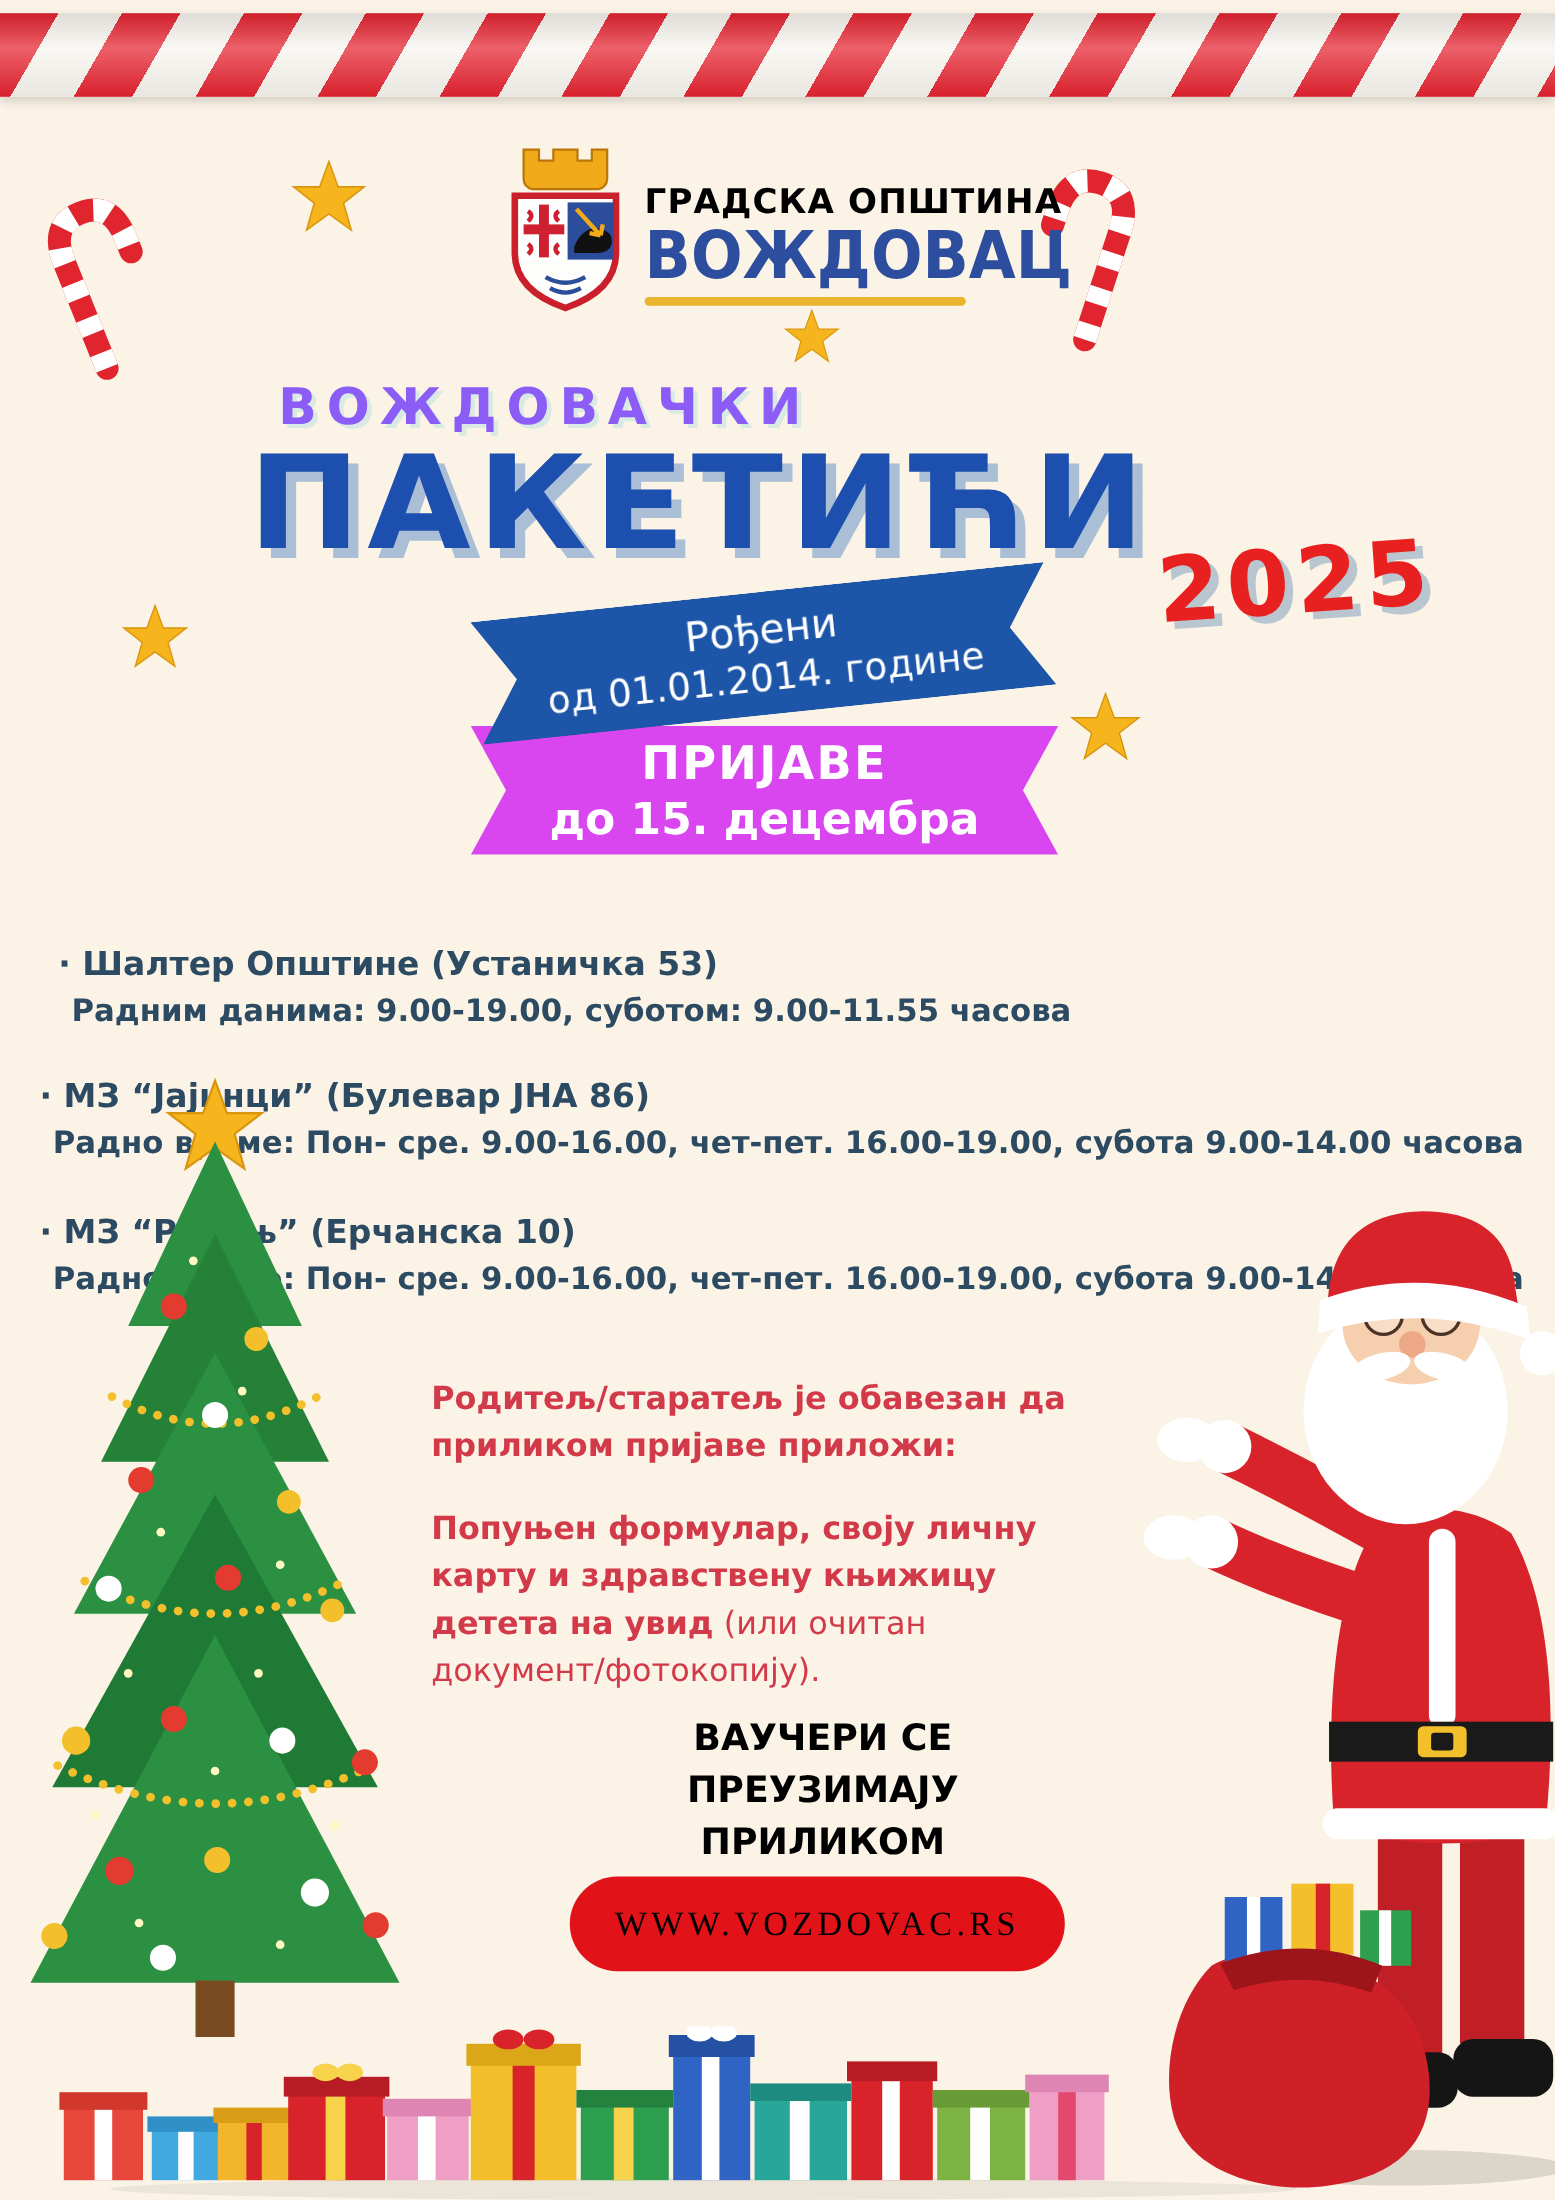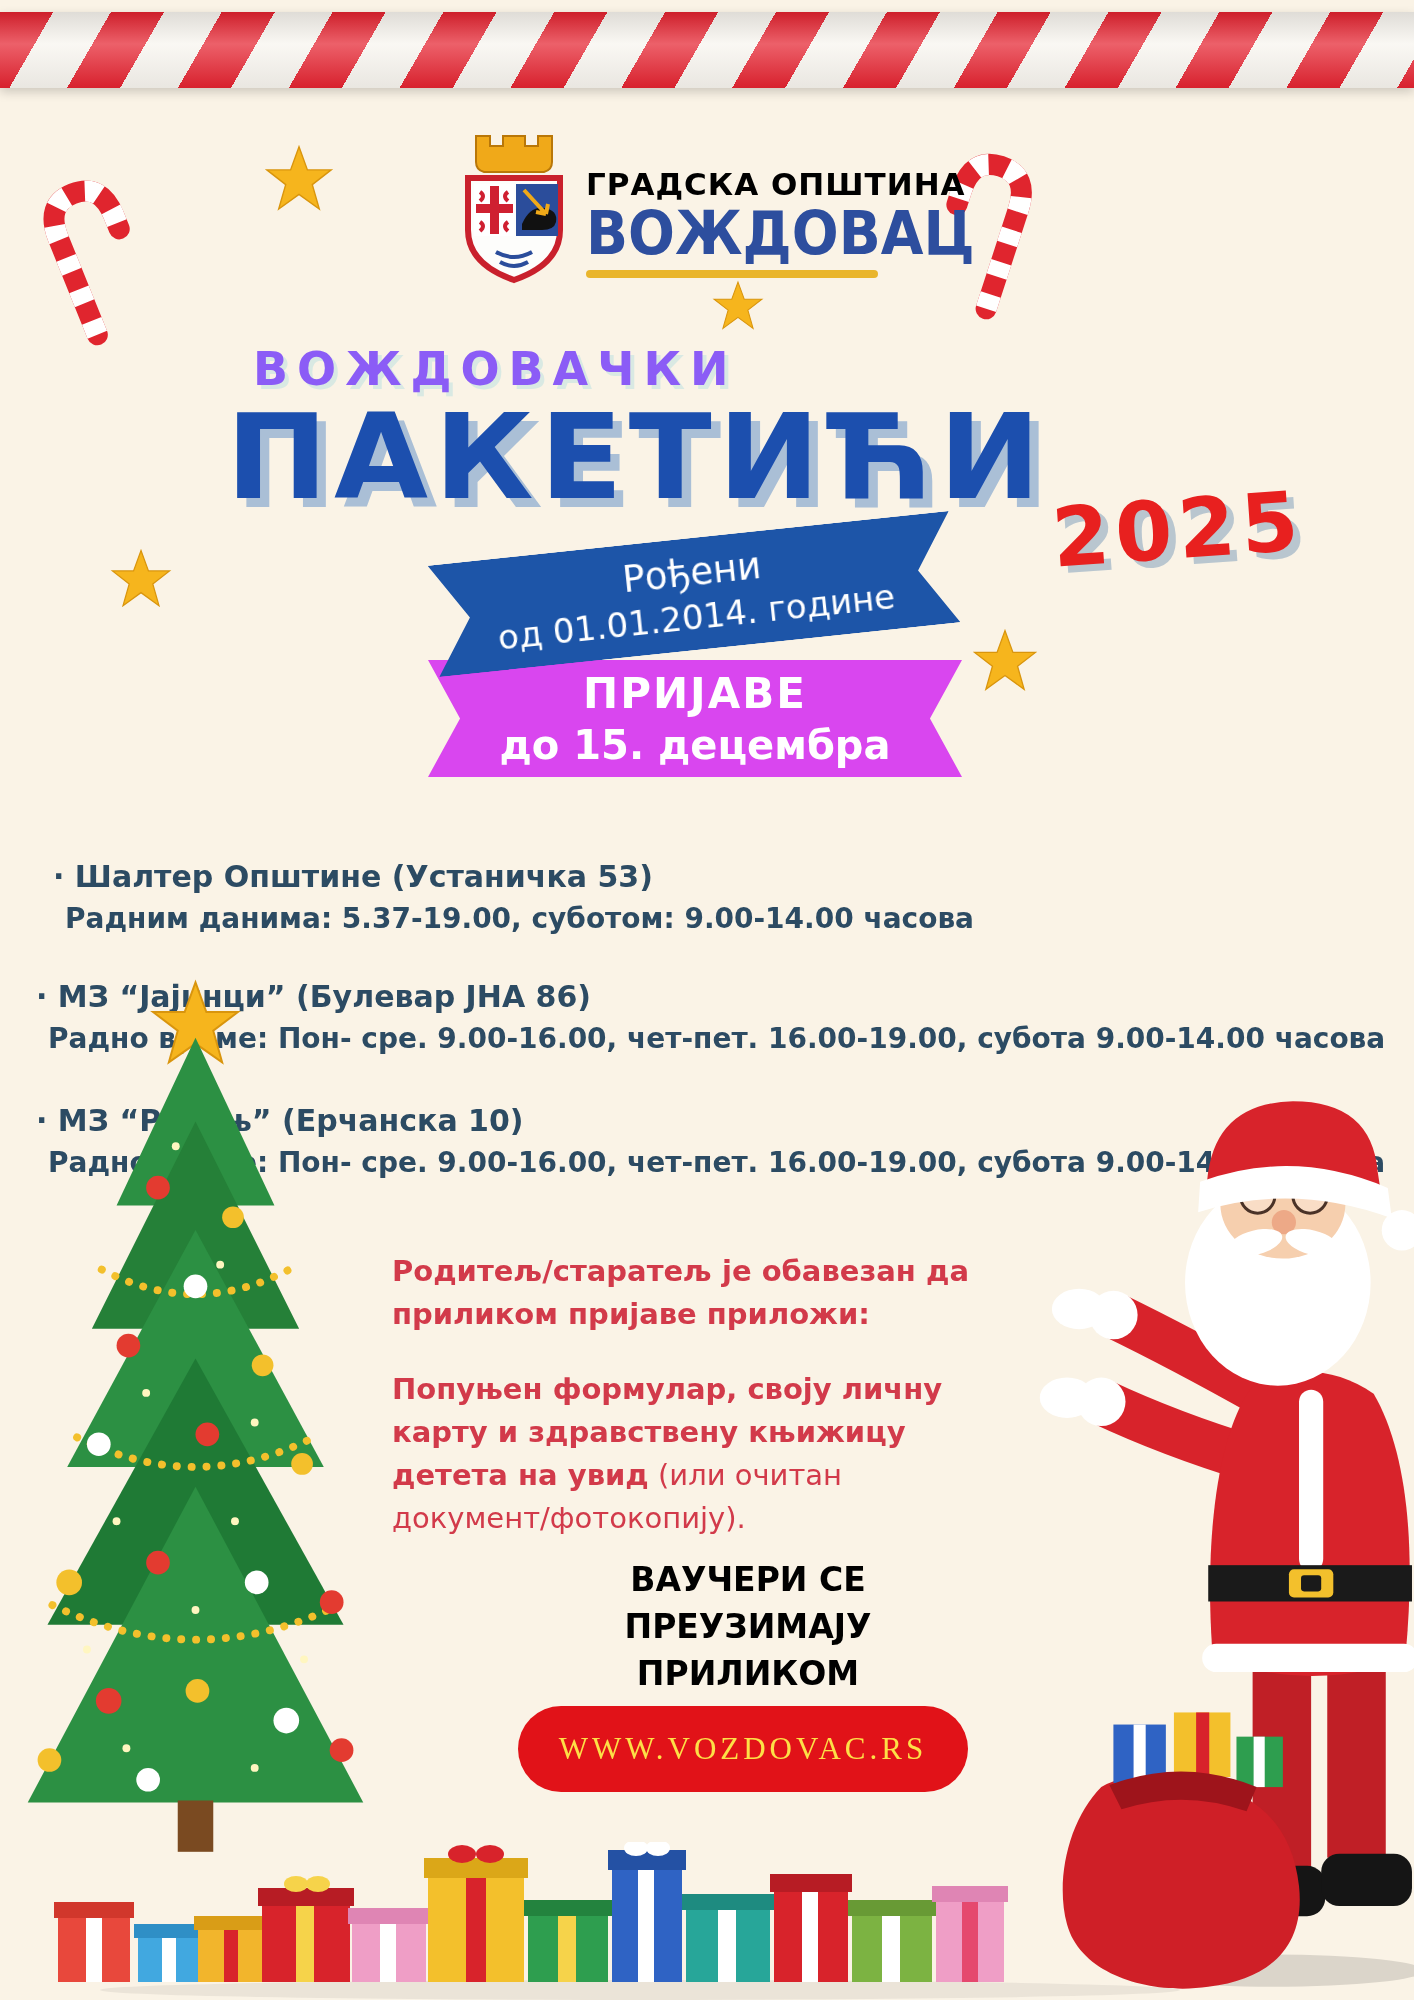--- a/index.html
+++ b/index.html
@@ -47,21 +47,21 @@
   .req-intro{top:1250px;font-weight:bold;}
   .req-item{top:1368px;}
   .req-item .b{font-weight:bold;}
   .req-item .r{font-weight:normal;}
   
   .note{position:absolute;left:545px;top:1556px;width:406px;text-align:center;color:#000000;
     font-weight:bold;font-size:33px;line-height:47px;}
   
   .pill{position:absolute;left:518px;top:1706px;width:450px;height:86px;background:#e11218;
     border-radius:43px;display:flex;align-items:center;justify-content:center;cursor:pointer;}
-  .pill span{font-family:"Liberation Serif","DejaVu Serif",serif;color:#fde047;font-size:31px;
+  .pill span{font-family:"Liberation Serif","DejaVu Serif",serif;color:#000000;font-size:31px;
     letter-spacing:4px;white-space:nowrap;}
   .abs{position:absolute;}
 </style>
 </head>
 <body>
 
 <div class="poster">
 
   <div class="stripe"></div>
 
@@ -120,21 +120,21 @@
     <div class="rb1">Рођени</div>
     <div class="rb2">од 01.01.2014. године</div>
   </div>
   <div class="ribbon ribbon-red">
     <div class="rr1">ПРИЈАВЕ</div>
     <div class="rr2">до 15. децембра</div>
   </div>
 
   <div class="loc loc1">
     <div class="name">· Шалтер Општине (Устаничка 53)</div>
-    <div class="hours">Радним данима: 5.37-19.00, суботом: 9.00-14.00 часова</div>
+    <div class="hours">Радним данима: 9.00-19.00, суботом: 9.00-11.55 часова</div>
   </div>
   <div class="loc loc2">
     <div class="name">· МЗ “Јајинци” (Булевар ЈНА 86)</div>
     <div class="hours">Радно време: Пон- сре. 9.00-16.00, чет-пет. 16.00-19.00, субота 9.00-14.00 часова</div>
   </div>
   <div class="loc loc3">
     <div class="name">· МЗ “Рипањ” (Ерчанска 10)</div>
     <div class="hours">Радно време: Пон- сре. 9.00-16.00, чет-пет. 16.00-19.00, субота 9.00-14.00 часова</div>
   </div>
 

